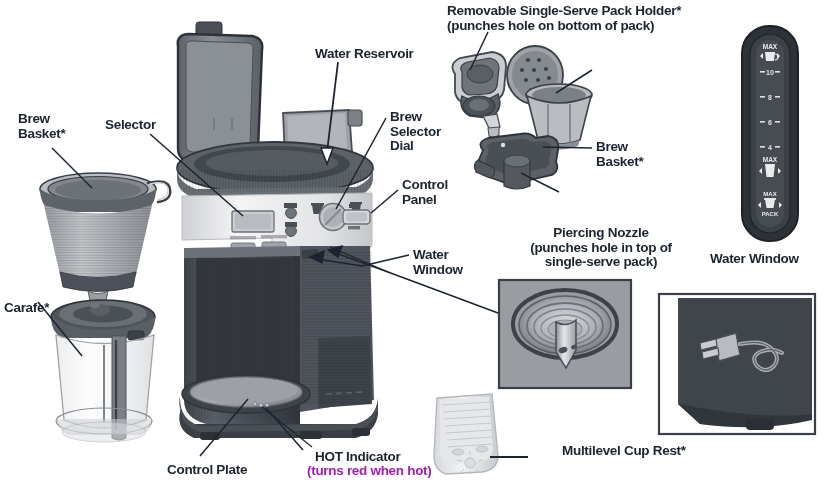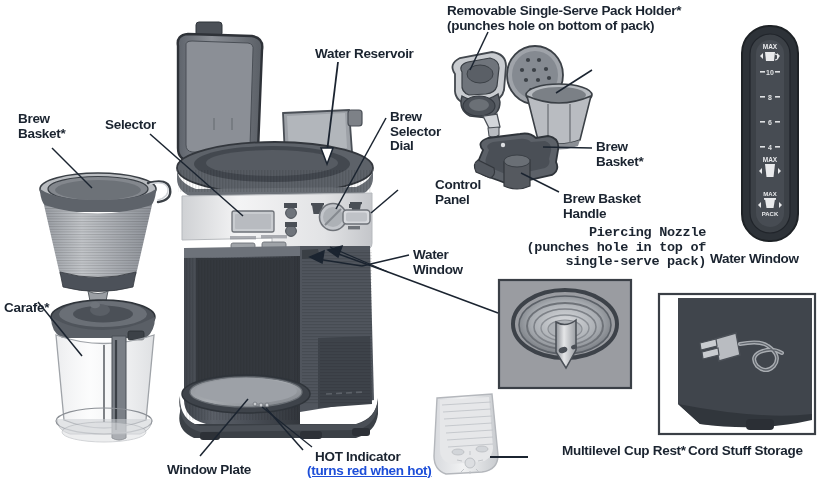--- a/index.html
+++ b/index.html
@@ -19,26 +19,24 @@
     position: absolute;
     font-family: "Liberation Sans", sans-serif;
     font-weight: bold;
     font-size: 13.5px;
     line-height: 14.5px;
     color: #1b2430;
     letter-spacing: -0.3px;
     white-space: pre-line;
   }
   .label.red {
-    color: #1d4ed8;
-    text-decoration: underline;
+    color: #a21caf;
   }
   .label.center {
-    text-align: right;
-    font-family: Liberation Mono, monospace;
+    text-align: center;
   }
   svg.art {
     position: absolute;
     left: 0;
     top: 0;
     width: 822px;
     height: 483px;
   }
   .leaders {
     position: absolute;
@@ -472,48 +470,45 @@
 Basket*</div>
 
     <div class="label" style="left:105px; top:118px;">Selector</div>
 
     <div class="label" style="left:315px; top:47px;">Water Reservoir</div>
 
     <div class="label" style="left:390px; top:110px;">Brew
 Selector
 Dial</div>
 
-    <div class="label" style="left:402px; top:178px;margin-left:33px;">Control
+    <div class="label" style="left:402px; top:178px;">Control
 Panel</div>
 
     <div class="label" style="left:413px; top:248px;">Water
 Window</div>
 
     <div class="label" style="left:447px; top:4px;">Removable Single-Serve Pack Holder*
 (punches hole on bottom of pack)</div>
 
 
     <div class="label" style="left:596px; top:140px;">Brew
 Basket*</div>
 
-    <div class="label" style="left:563px; top:192px;">Brew Basket
-Handle</div>
 
     <div class="label center" style="left:496px; top:226px; width:210px;">Piercing Nozzle
 (punches hole in top of
 single-serve pack)</div>
 
     <div class="label" style="left:710px; top:252px;">Water Window</div>
 
     <div class="label" style="left:4px; top:285px;margin-top:16px;">Carafe*</div>
 
-    <div class="label" style="left:167px; top:463px;">Window Plate</div>
+    <div class="label" style="left:167px; top:463px;">Control Plate</div>
 
     <div class="label" style="left:307px; top:450px;margin-left:8px;">HOT Indicator</div>
 
     <div class="label red" style="left:307px; top:464px;">(turns red when hot)</div>
 
     <div class="label" style="left:532px; top:444px;margin-left:30px;">Multilevel Cup Rest*</div>
 
-    <div class="label" style="left:688px; top:444px;">Cord Stuff Storage</div>
 
   </div>
 </div>
 
 </body></html>

